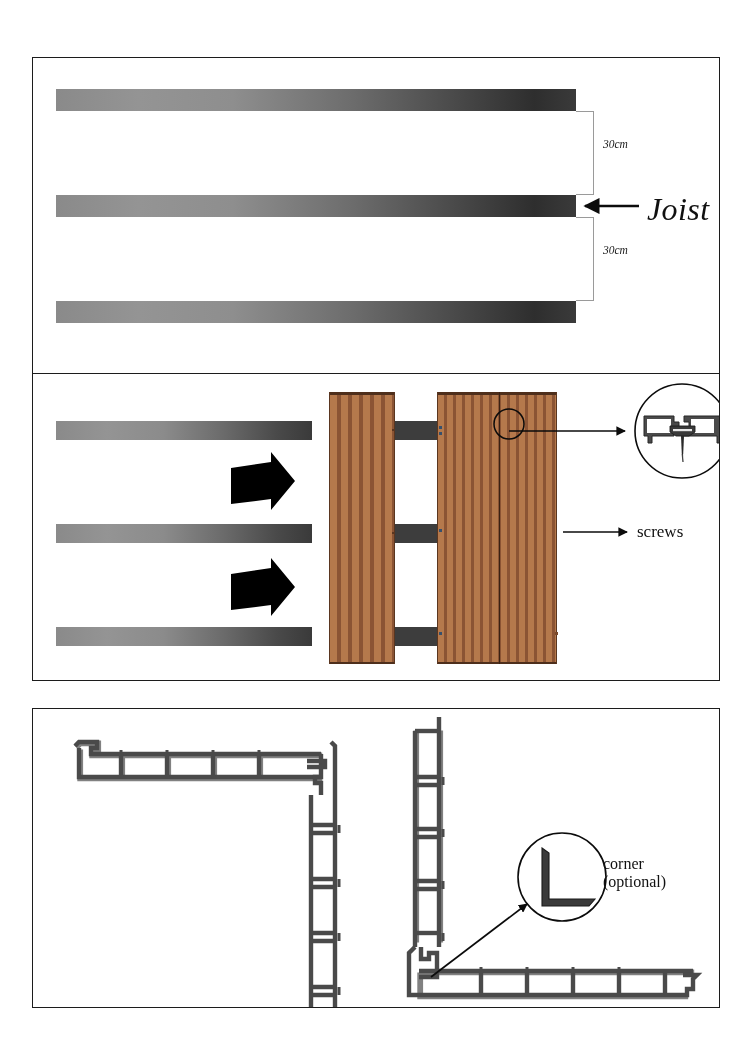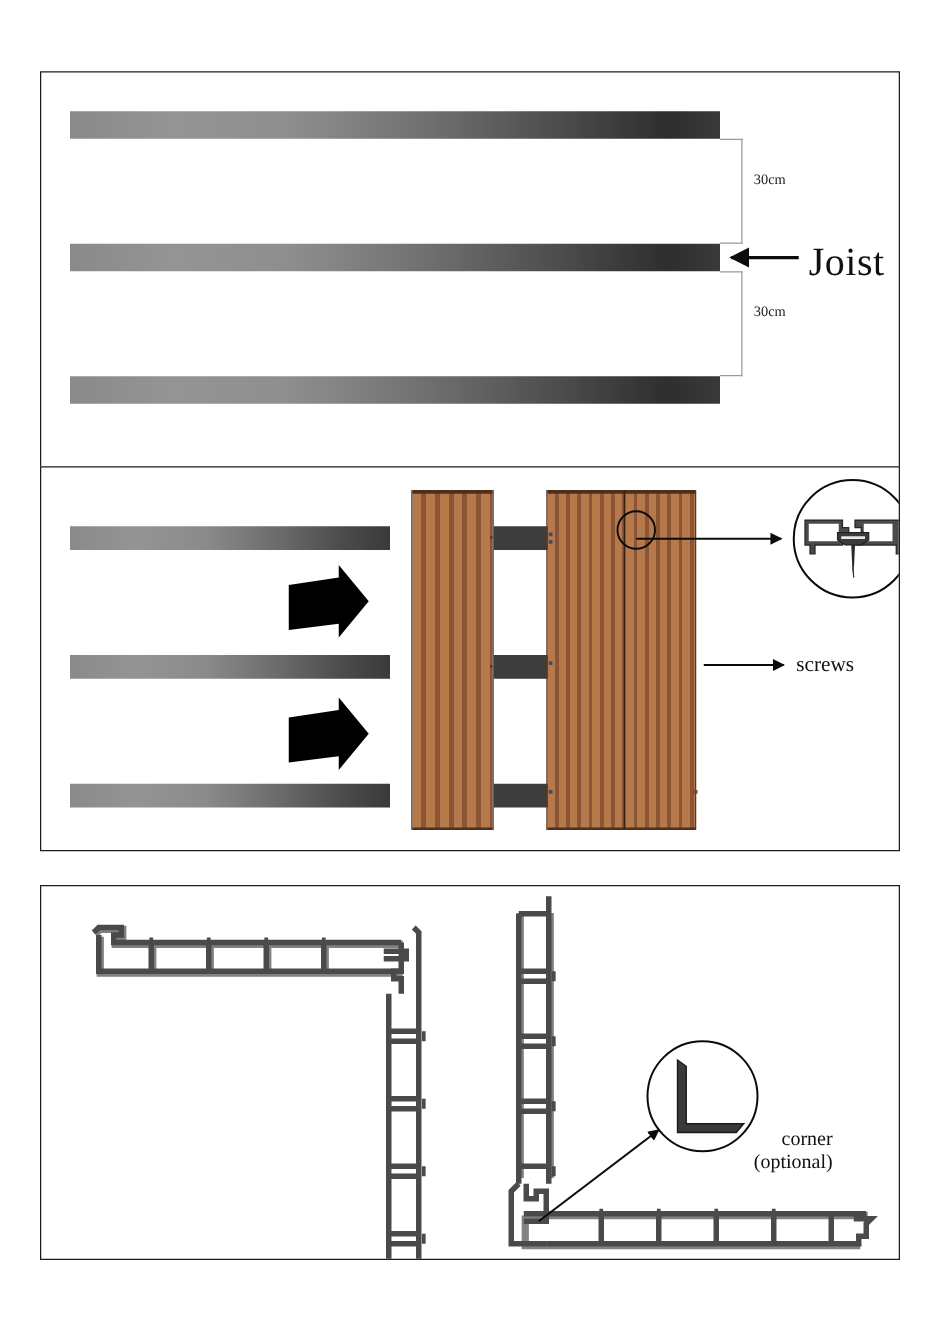--- a/index.html
+++ b/index.html
@@ -13,21 +13,21 @@
     position: relative;
     width: 750px; height: 1060px;
     background: #ffffff;
   }
   .panel {
     position: absolute;
     background: #ffffff;
     border: 1.3px solid #1c1c1c;
     overflow: hidden;
   }
-  #panel-1 { left: 32px; top: 57px;  width: 688px; height: 332px; }
+  #panel-1 { left: 32px; top: 57px;  width: 688px; height: 332px; font-style: italic; }
   #panel-2 { left: 32px; top: 373px; width: 688px; height: 308px; }
   #panel-3 { left: 32px; top: 708px; width: 688px; height: 300px; }
 
   
   .joist {
     position: absolute;
     background: linear-gradient(to right,
         #8a8a8a 0%, #949494 16%, #8e8e8e 34%,
         #6e6e6e 56%, #4b4b4b 76%, #2e2e2e 92%, #3a3a3a 100%);
   }
@@ -65,23 +65,22 @@
     font-size: 17px;
     color: #111111;
     white-space: nowrap;
   }
   .smLabel {
     position: absolute;
     font-family: "Liberation Serif", serif;
     font-size: 16px;
     color: #111111;
     white-space: nowrap;
-    text-align: right;
+    text-align: left;
     line-height: 1.12;
-    margin-top: 48px;
   }
   svg { position: absolute; left: 0; top: 0; overflow: visible; }
   .plankgroup { position: absolute; }
 </style>
 </head>
 <body>
 
 <div id="page">
 
   <div class="panel" id="panel-1">

